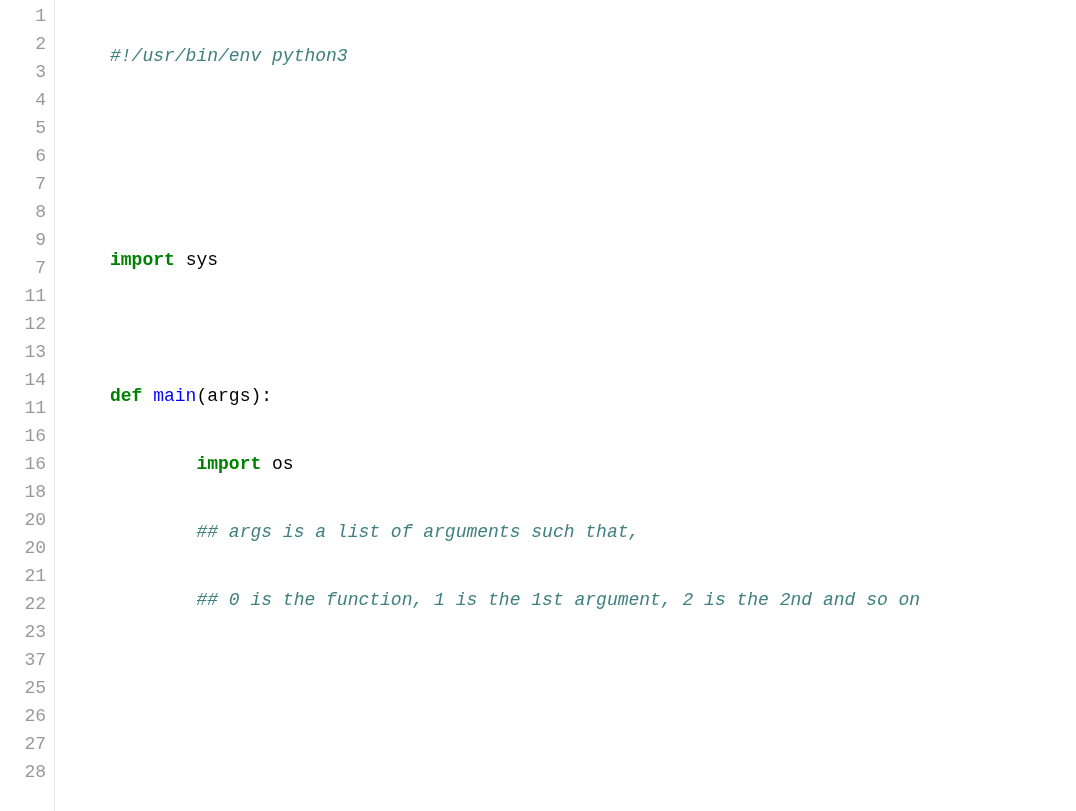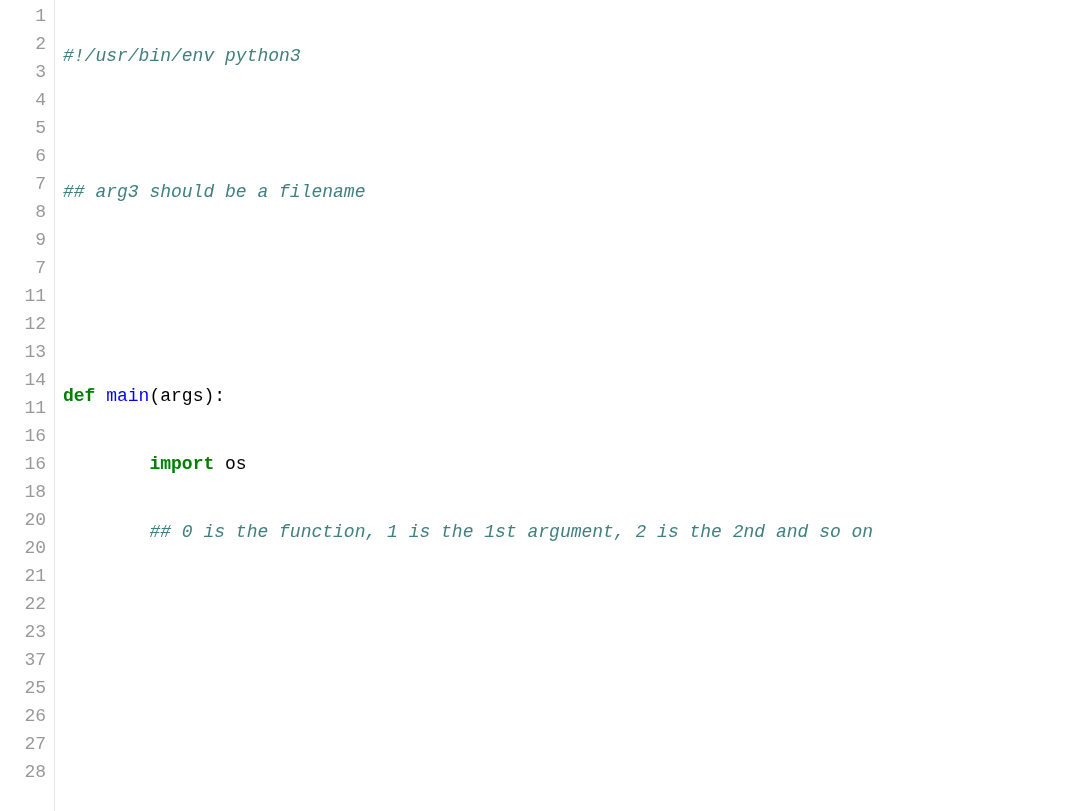--- a/index.html
+++ b/index.html
@@ -34,20 +34,21 @@
   .code {
     flex: 1;
     padding-left: 8px;
     padding-top: 2px;
     padding-bottom: 2px;
     white-space: pre;
   }
   .code div.line {
     height: 28px;
     line-height: 28px;
+    margin-left: 47px;
   }
   .tk-comment { color: #408080; font-style: italic; }
   .tk-keyword { color: #008000; font-weight: bold; }
   .tk-funcname { color: #0000ff; }
   .tk-name { color: #000000; }
 </style>
 </head>
 <body>
 
 <div class="editor">
@@ -78,25 +79,26 @@
     <div>37</div>
     <div>25</div>
     <div>26</div>
     <div>27</div>
     <div>28</div>
   </div>
 
   <div class="code">
     <div class="line"><span class="tk-comment">#!/usr/bin/env python3</span></div>
     <div class="line"></div>
-    <div class="line"><span class="tk-comment">## arg3 should be a filename</span></div>
     <div class="line"></div>
+    <div class="line"><span class="tk-keyword">import</span><span> </span><span class="tk-name">sys</span></div>
     <div class="line"></div>
     <div class="line"><span class="tk-keyword">def</span><span> </span><span class="tk-funcname">main</span><span class="tk-name">(args):</span></div>
     <div class="line"><span>        </span><span class="tk-keyword">import</span><span> </span><span class="tk-name">os</span></div>
+    <div class="line"><span>        </span><span class="tk-comment">## args is a list of arguments such that,</span></div>
     <div class="line"><span>        </span><span class="tk-comment">## 0 is the function, 1 is the 1st argument, 2 is the 2nd and so on</span></div>
     
     
     
     
     
     
     
     
     

